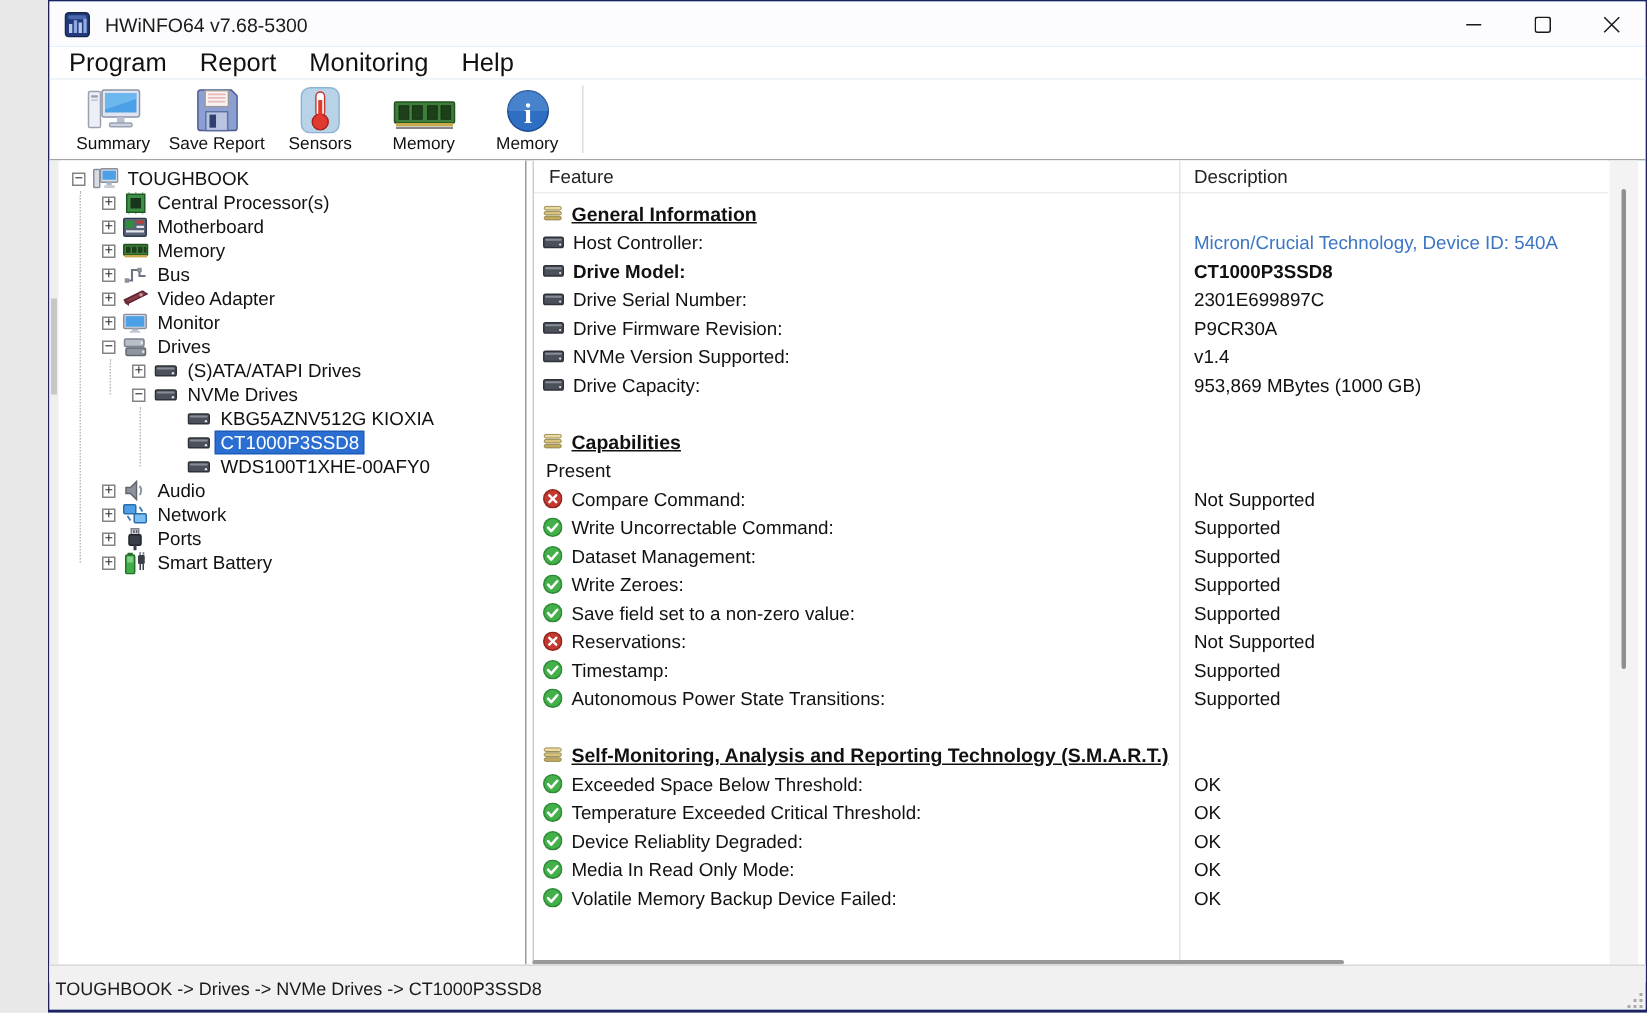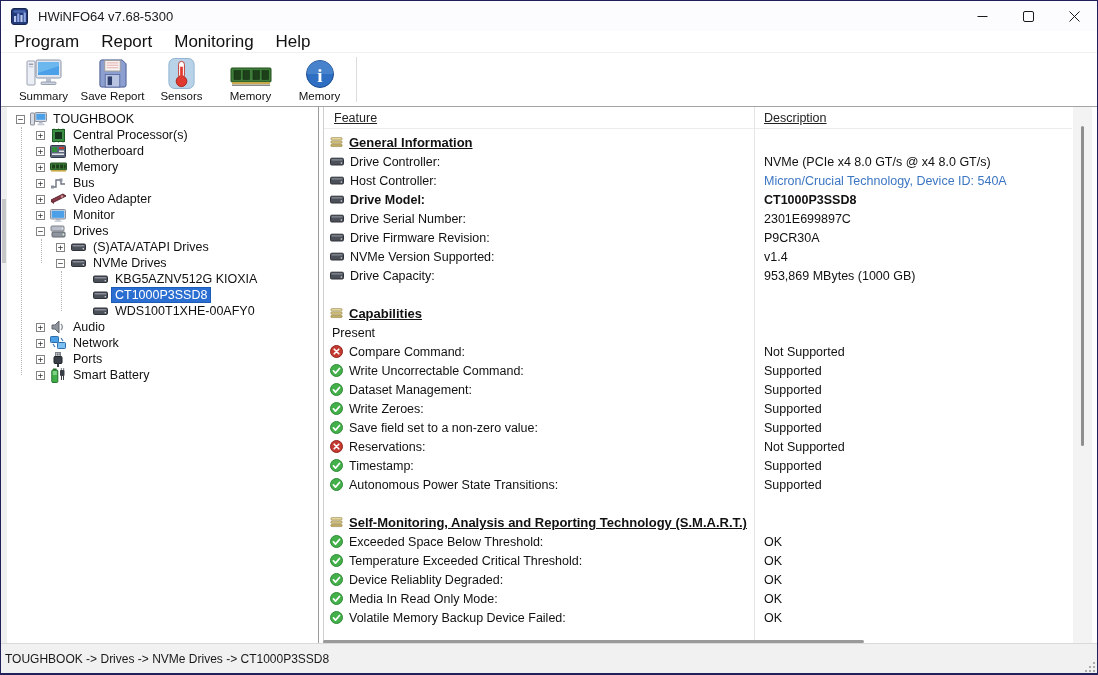--- a/index.html
+++ b/index.html
@@ -1,19 +1,19 @@
 <!DOCTYPE html>
 <html style="--selection: #2A6ED2; --selection-border: #1D5BB8; --link: #3C76C2; --check-green: #43B04A; --cross-red: #C53A30; --window-border: #20205A;"><head>
 <meta charset="utf-8">
 <style>
   html,body{margin:0;padding:0;width:1098px;height:675px;overflow:hidden;
     font-family:"Liberation Sans","DejaVu Sans",sans-serif;background:#e8e8e8;}
   *{box-sizing:border-box;}
   .window{position:absolute;inset:0;background:#7dd3fc;border:1px solid var(--window-border);
-    border-bottom-width:2px;}
+    border-bottom-width:2px;margin-left:32px;}
   
   .titlebar{height:30px;background:#fcfbfd;display:flex;align-items:center;padding-left:10px;}
   .app-icon{width:17px;height:17px;margin-right:10px;display:flex;}
   .title-text{font-size:13px;color:#1a1a1a;}
   .win-btns{margin-left:auto;display:flex;height:100%;}
   .win-btn{width:46px;display:flex;align-items:center;justify-content:center;}
   
   .menubar{height:22px;background:#fff;display:flex;align-items:center;padding-left:2px;
     border-bottom:1px solid #f1f1f1;}
   .menu-item{font-size:17px;color:#111;padding:2px 11px;}
@@ -39,21 +39,21 @@
   .toggle-spacer{width:15px;flex:none;}
   .tree-icon{width:18px;flex:none;display:flex;justify-content:center;margin-right:3px;}
   .tree-label{padding:0 3px;}
   .tree-row.selected .tree-label{background:var(--selection);color:#fff;
     box-shadow:0 0 0 1px var(--selection-border);}
   .guide{position:absolute;border-left:1px dotted #b8b8b8;width:0;z-index:1;}
   
   .details-panel{position:absolute;left:322px;right:25px;top:0;bottom:0;background:#fff;
     border-left:1px solid #cfcfcf;}
   .details-header{height:22px;display:flex;align-items:center;font-size:12.5px;color:#222;
-    border-bottom:1px solid #ececec;text-decoration:underline;}
+    border-bottom:1px solid #ececec;}
   .h-f{width:432px;padding-left:10px;}
   .h-d{padding-left:8px;}
   .col-divider{position:absolute;left:430px;top:0;bottom:0;width:1px;background:#e5e5e5;}
   .details-body{position:absolute;left:0;right:0;top:22px;bottom:0;padding-top:4px;}
   .detail-row{height:19px;display:flex;align-items:center;font-size:12.5px;color:#111;}
   .detail-row.spacer{height:19px;}
   .cell-f{width:432px;display:flex;align-items:center;gap:6px;padding-left:6px;flex:none;}
   .cell-d{padding-left:8px;white-space:nowrap;}
   .section-title{font-weight:bold;text-decoration:underline;font-size:13px;}
   .bold{font-weight:bold;}
@@ -482,33 +482,20 @@
           </div>
           <div class="detail-row">
             <div class="cell-f">
               <span class="icon">
                 <svg width="14" height="9" viewBox="0 0 14 9">
                   <rect x="0.5" y="1.2" width="13" height="6.8" rx="1.2" fill="#4c5058" stroke="#2e3138"></rect>
                   <rect x="1.4" y="2.2" width="11.2" height="1.3" rx="0.65" fill="#878d98"></rect>
                   <circle cx="11.4" cy="6" r="0.75" fill="#dfe2e8"></circle>
                 </svg>
               </span>
-              <span class="f-label">Drive Controller:</span>
-            </div>
-            <div class="cell-d"><span class="d-label">NVMe (PCIe x4 8.0 GT/s @ x4 8.0 GT/s)</span></div>
-          </div>
-          <div class="detail-row">
-            <div class="cell-f">
-              <span class="icon">
-                <svg width="14" height="9" viewBox="0 0 14 9">
-                  <rect x="0.5" y="1.2" width="13" height="6.8" rx="1.2" fill="#4c5058" stroke="#2e3138"></rect>
-                  <rect x="1.4" y="2.2" width="11.2" height="1.3" rx="0.65" fill="#878d98"></rect>
-                  <circle cx="11.4" cy="6" r="0.75" fill="#dfe2e8"></circle>
-                </svg>
-              </span>
               <span class="f-label">Host Controller:</span>
             </div>
             <div class="cell-d"><span class="d-label link">Micron/Crucial Technology, Device ID: 540A</span></div>
           </div>
           <div class="detail-row">
             <div class="cell-f">
               <span class="icon">
                 <svg width="14" height="9" viewBox="0 0 14 9">
                   <rect x="0.5" y="1.2" width="13" height="6.8" rx="1.2" fill="#4c5058" stroke="#2e3138"></rect>
                   <rect x="1.4" y="2.2" width="11.2" height="1.3" rx="0.65" fill="#878d98"></rect>

